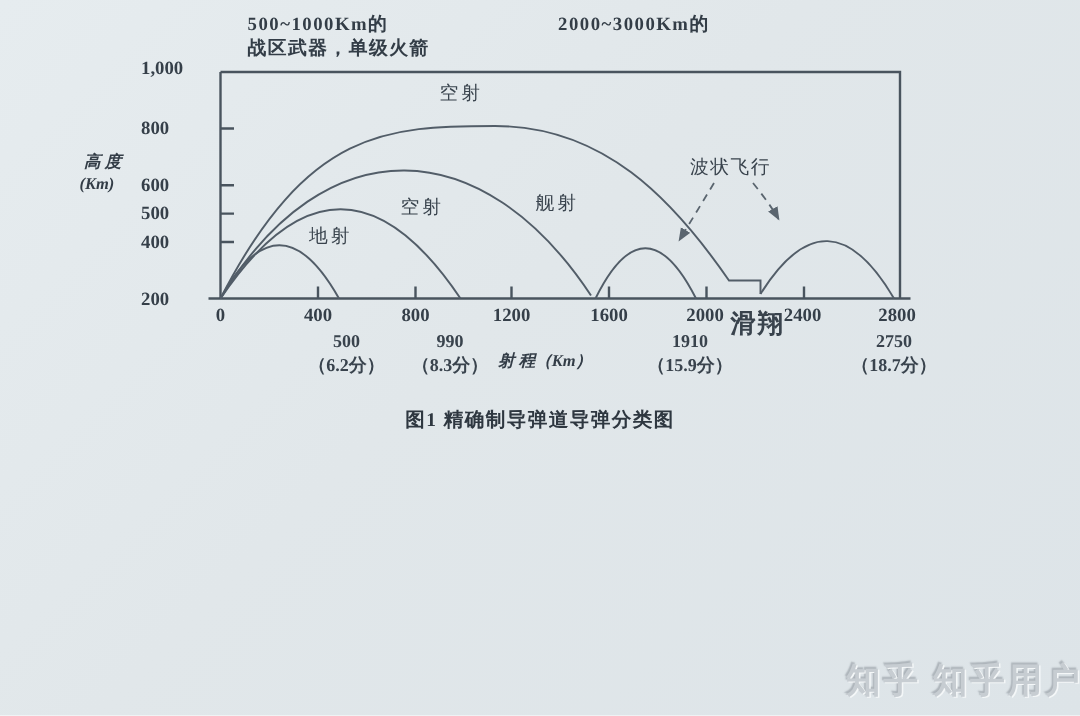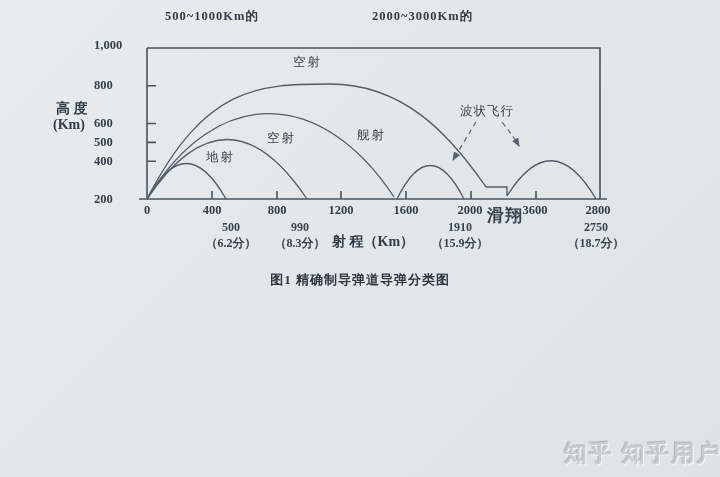--- a/index.html
+++ b/index.html
@@ -8,21 +8,21 @@
     width:720px;height:477px;
     overflow:hidden;
     background:linear-gradient(135deg,#e6ecef 0%,#e1e7ea 45%,#dde4e8 100%);
     font-family:"Liberation Serif","DejaVu Serif",serif;
     color:#2a323b;
   }
   .abs{position:absolute;}
   .ann{font-size:12.5px;font-weight:700;color:#333d47;letter-spacing:1px;white-space:nowrap;}
   .ylab{width:46px;text-align:left;font-size:12.5px;font-weight:600;color:#353f49;}
   .xlab{width:50px;text-align:center;font-size:12.5px;font-weight:600;color:#353f49;}
-  .axtitle{font-size:14px;font-weight:700;color:#333d47;white-space:nowrap;}
+  .axtitle{font-size:11px;font-weight:700;color:#333d47;white-space:nowrap;font-style:italic;}
   .cvlab{font-size:12.5px;font-weight:400;color:#39434d;letter-spacing:2px;white-space:nowrap;}
   .mark{width:64px;text-align:center;font-size:12px;font-weight:600;color:#39434d;white-space:nowrap;}
   .glide{font-size:17px;font-weight:700;color:#39434d;letter-spacing:1px;white-space:nowrap;}
   .caption{left:0;top:271px;width:720px;text-align:center;font-size:13px;font-weight:700;color:#2e3740;letter-spacing:1px;}
   .bodytext{
     left:27px;top:316px;width:666px;
     font-size:15px;line-height:22.6px;font-weight:600;
     text-align:justify;text-indent:2em;
     color:#242d37;letter-spacing:0.3px;
   }
@@ -66,20 +66,21 @@
       <path d="M507,196 Q552,124 596,199"></path>
     </g>
 
     <g stroke="#5a656f" stroke-width="1.2" fill="none" stroke-dasharray="5,4">
       <path d="M476,122 L453,160" marker-end="url(#ah)"></path>
       <path d="M502,122 Q514,137 519,146" marker-end="url(#ah)"></path>
     </g>
   </svg>
 
   <div class="abs ann" style="left:165px;top:8px">500~1000Km的</div>
+  <div class="abs ann" style="left:165px;top:24px">战区武器，单级火箭</div>
   <div class="abs ann" style="left:372px;top:8px">2000~3000Km的</div>
 
   <div class="abs axtitle" style="left:56px;top:100px">高 度</div>
   <div class="abs axtitle" style="left:53px;top:117px">(Km)</div>
   <div class="abs ylab" style="left:94px;top:38px">1,000</div>
   <div class="abs ylab" style="left:94px;top:78px">800</div>
   <div class="abs ylab" style="left:94px;top:116px">600</div>
   <div class="abs ylab" style="left:94px;top:135px">500</div>
   <div class="abs ylab" style="left:94px;top:154px">400</div>
   <div class="abs ylab" style="left:94px;top:192px">200</div>
@@ -89,21 +90,21 @@
   <div class="abs cvlab" style="left:206px;top:149px">地射</div>
   <div class="abs cvlab" style="left:357px;top:127px">舰射</div>
   <div class="abs cvlab" style="left:460px;top:103px;letter-spacing:1px">波状飞行</div>
 
   <div class="abs xlab" style="left:122px;top:203px">0</div>
   <div class="abs xlab" style="left:187px;top:203px">400</div>
   <div class="abs xlab" style="left:252px;top:203px">800</div>
   <div class="abs xlab" style="left:316px;top:203px">1200</div>
   <div class="abs xlab" style="left:381px;top:203px">1600</div>
   <div class="abs xlab" style="left:445px;top:203px">2000</div>
-  <div class="abs xlab" style="left:510px;top:203px">3600</div>
+  <div class="abs xlab" style="left:510px;top:203px">2400</div>
   <div class="abs xlab" style="left:573px;top:203px">2800</div>
 
   <div class="abs glide" style="left:487px;top:204px">滑翔</div>
 
   <div class="abs mark" style="left:199px;top:220px">
     <div>500</div>
     <div>（6.2分）</div>
   </div>
   <div class="abs mark" style="left:268px;top:220px">
     <div>990</div>

